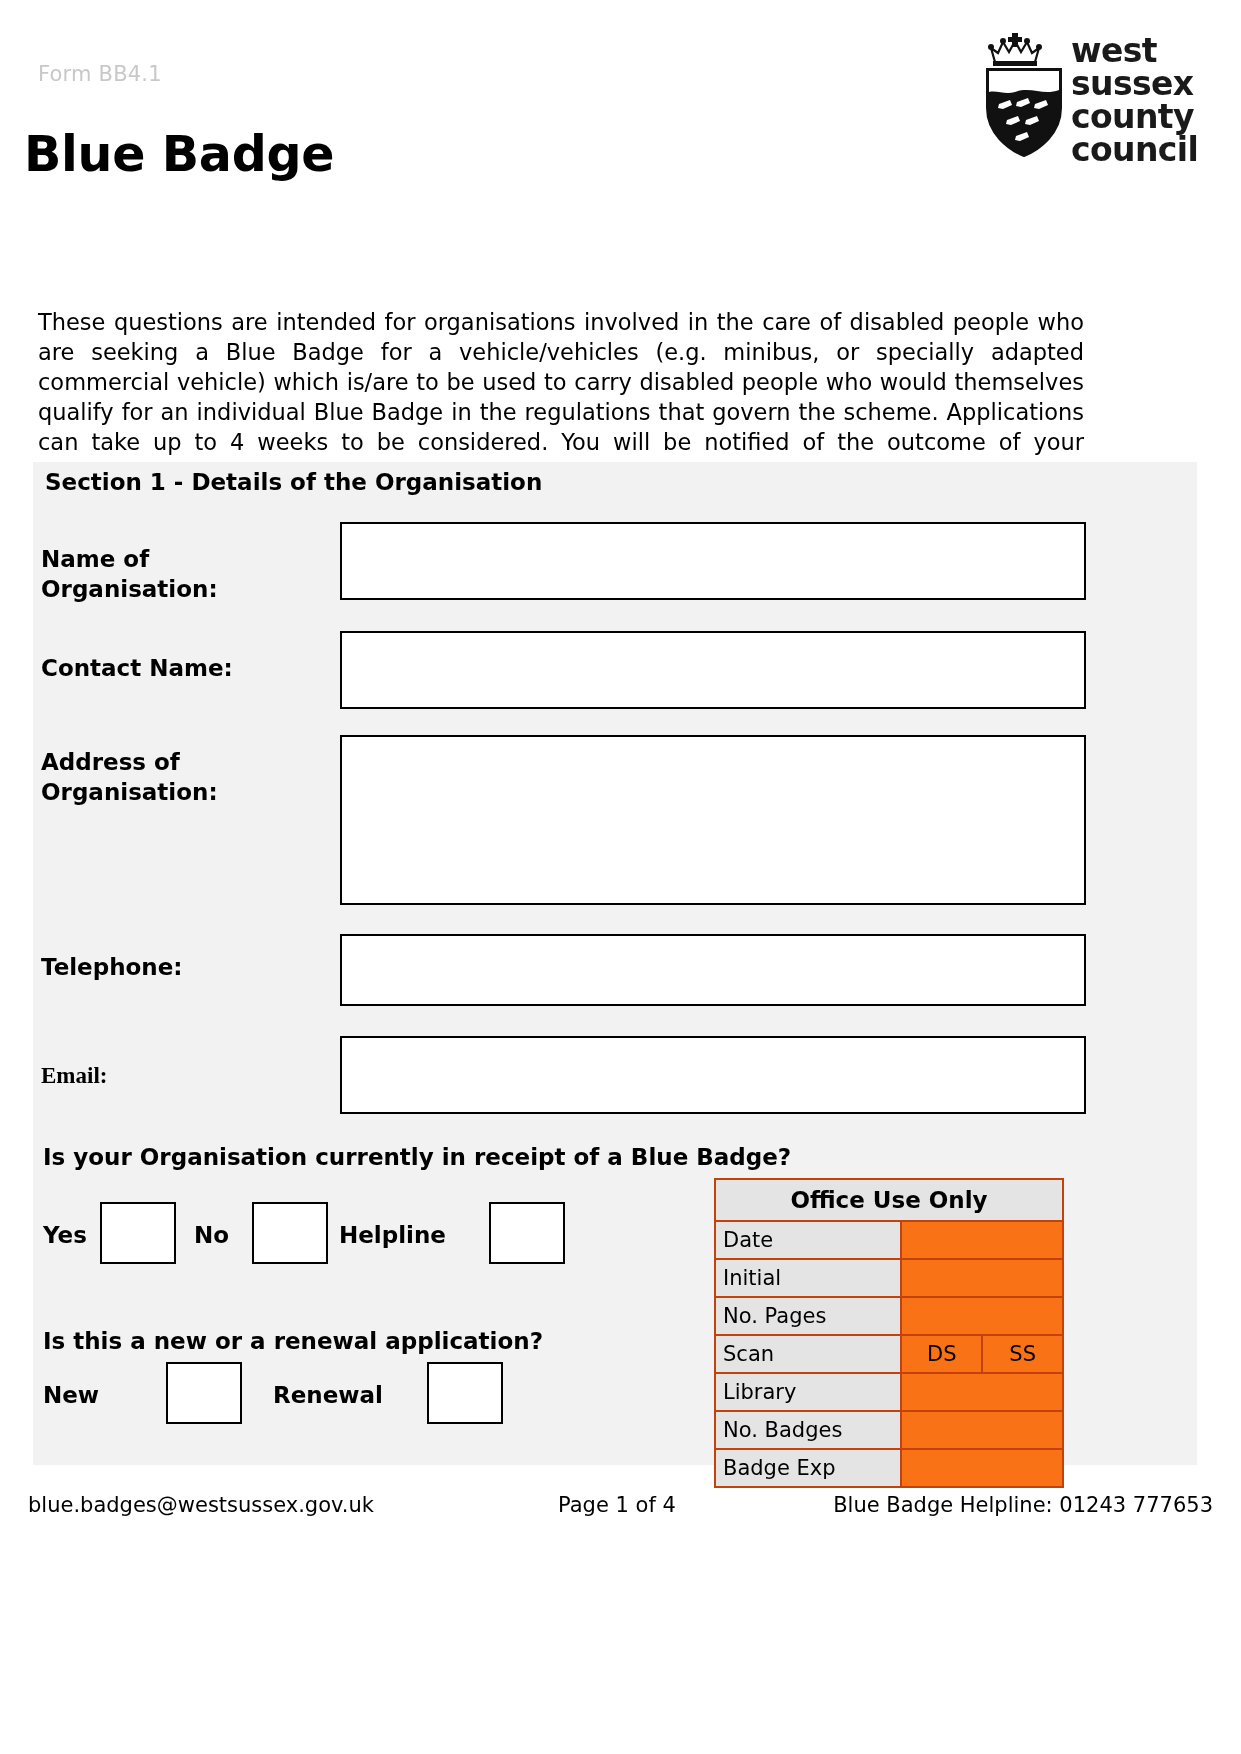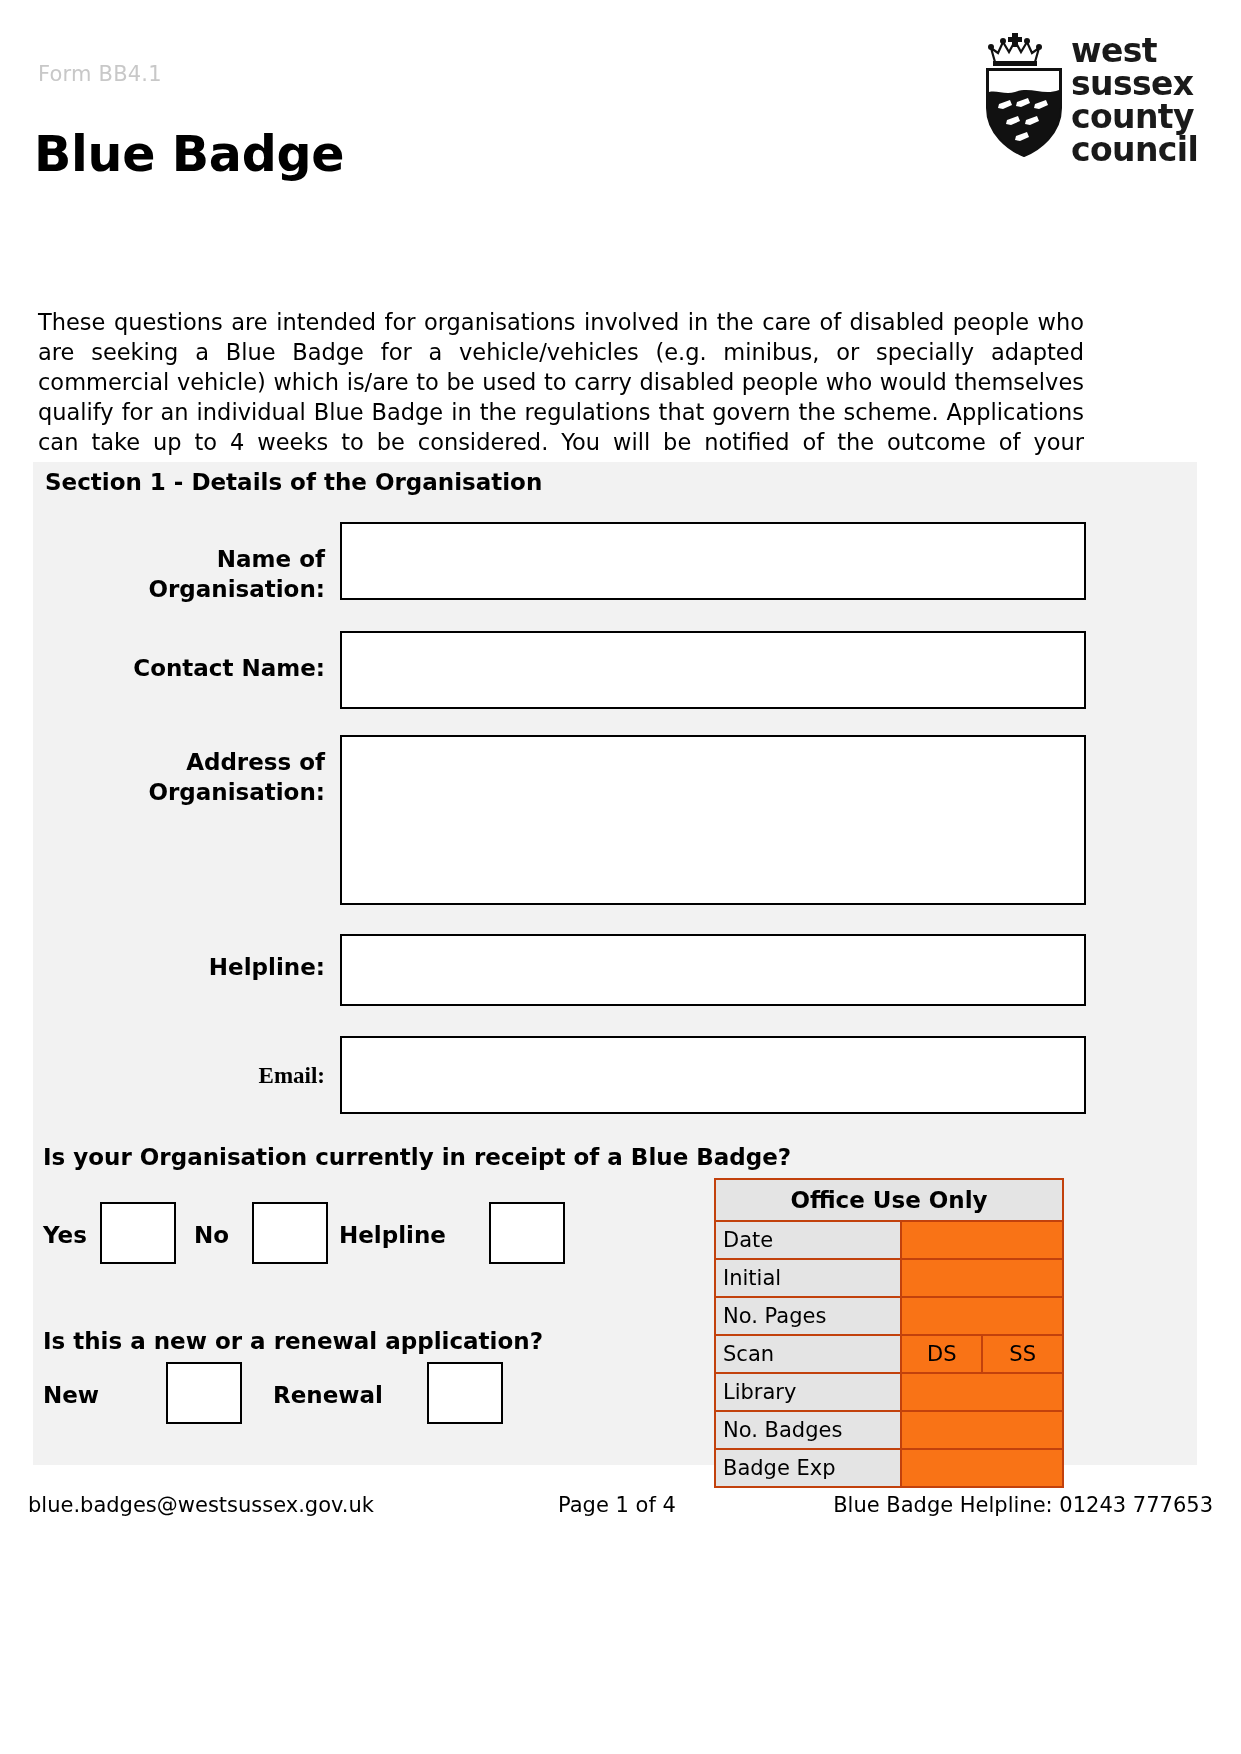--- a/index.html
+++ b/index.html
@@ -54,21 +54,21 @@
     font-weight: bold;
     font-size: 33px;
     line-height: 33px;
     letter-spacing: -0.6px;
     color: #1a1a1a;
   }
   .logo-text div { display: block; }
 
   .title {
     position: absolute;
-    left: 34px;
+    left: 24px;
     top: 126px;
     font-size: 49px;
     font-weight: bold;
     letter-spacing: -0.3px;
   }
   .subtitle {
     position: absolute;
     left: 38px;
     top: 210px;
     font-size: 31px;
@@ -100,23 +100,22 @@
     top: 7px;
     font-size: 23px;
     font-weight: bold;
   }
 
   
   .field-label {
     position: absolute;
     font-size: 23px;
     font-weight: bold;
-    text-align: right;
     width: 290px;
-    left: 2px;
+    left: 8px;
     line-height: 30px;
   }
   .field-box {
     position: absolute;
     left: 307px;
     width: 746px;
     border: 2px solid #000000;
     background: #ffffff;
     box-sizing: border-box;
   }
@@ -247,21 +246,21 @@
 
     <div class="field-label" style="top:191px;">Contact Name:</div>
     <div class="field-box" style="top:169px;height:78px;"></div>
 
     <div class="field-label" style="top:285px;">
       <span>Address of</span><br>
       <span>Organisation:</span>
     </div>
     <div class="field-box" style="top:273px;height:170px;"></div>
 
-    <div class="field-label" style="top:490px;">Helpline:</div>
+    <div class="field-label" style="top:490px;">Telephone:</div>
     <div class="field-box" style="top:472px;height:72px;"></div>
 
     <div class="field-label" style="top:599px;font-family:Liberation Serif, serif;">Email:</div>
     <div class="field-box" style="top:574px;height:78px;"></div>
 
     <div class="question" style="top:682px;">Is your Organisation currently in receipt of a Blue Badge?</div>
 
     <div class="chk-label" style="left:10px;top:758px;">Yes</div>
     <div class="chk-box" style="left:67px;top:740px;"></div>
 

